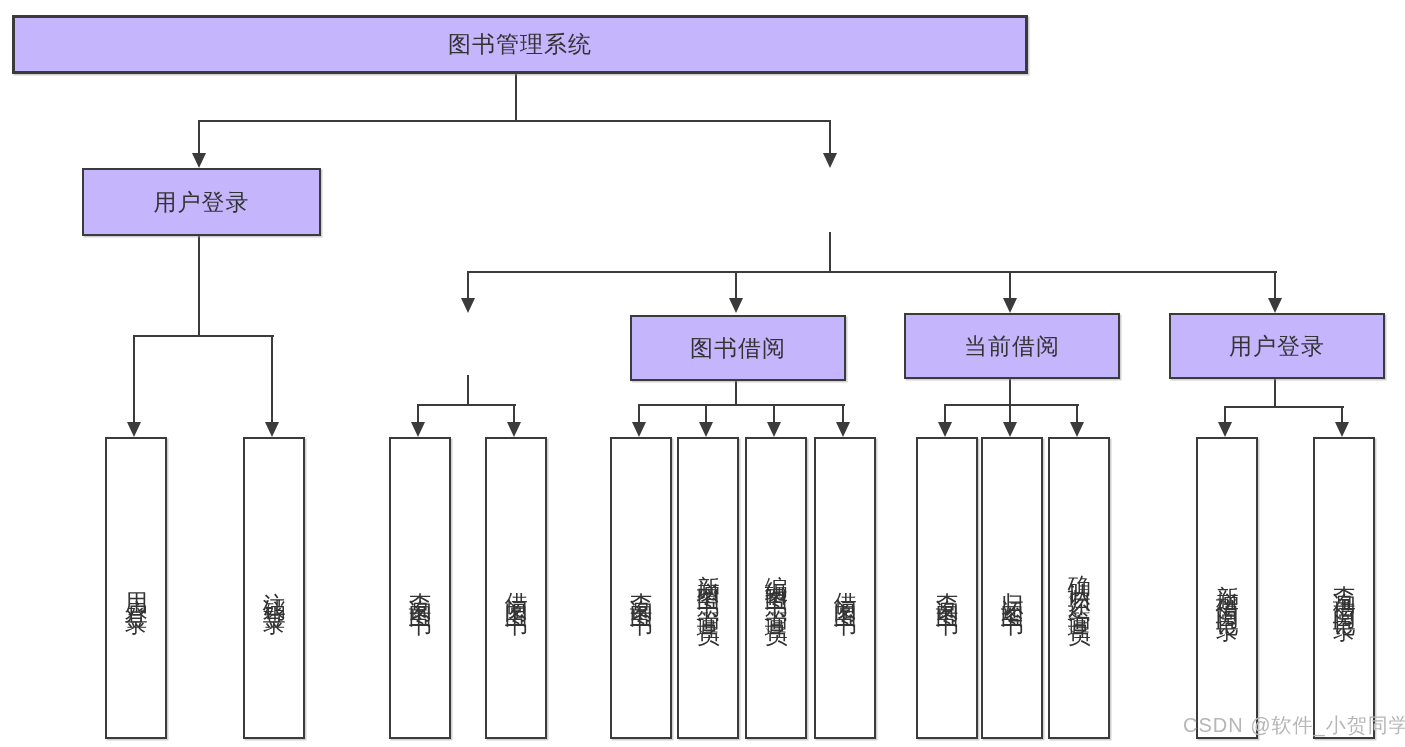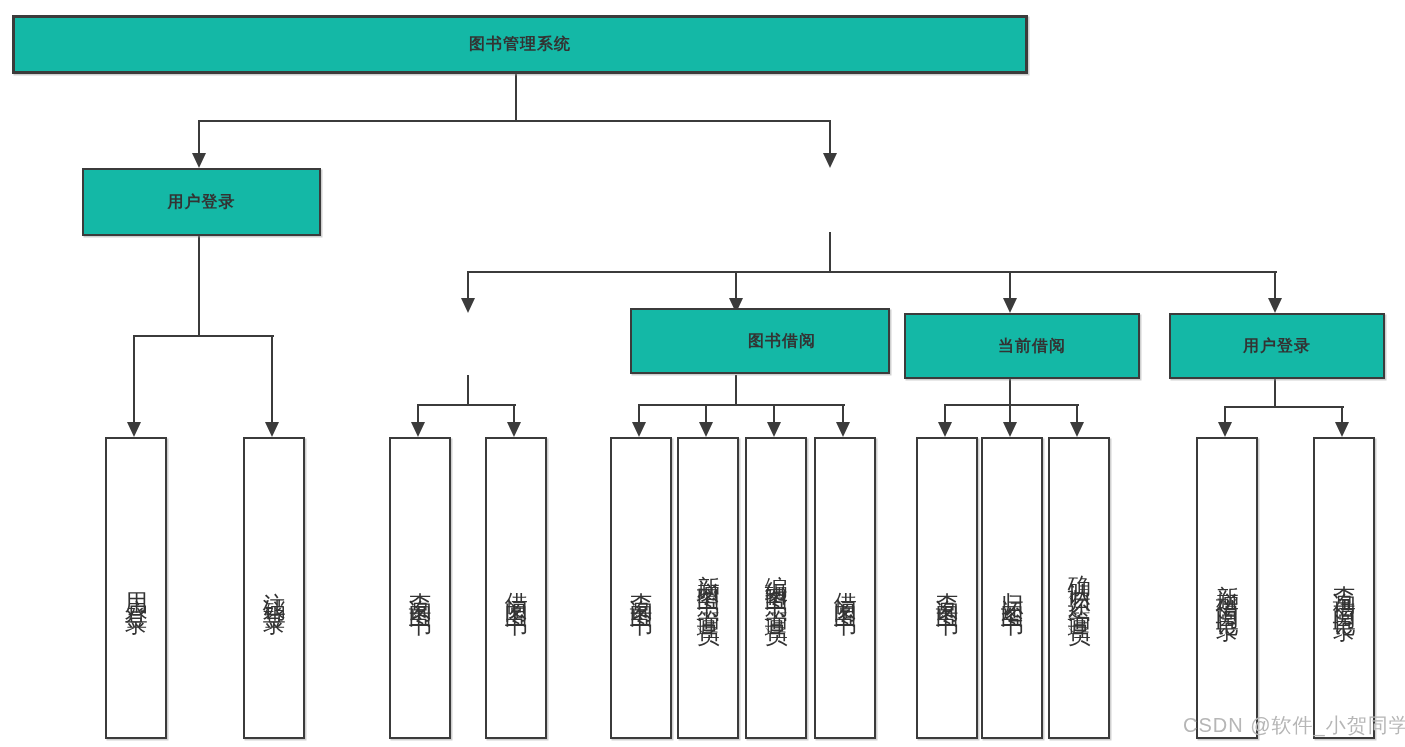--- a/index.html
+++ b/index.html
@@ -7,25 +7,24 @@
     --text:#333333;
     --wm:#b6b6b6;
     --bg:#ffffff;
   }
   html,body{margin:0;padding:0;background:#fff;}
   .stage{
     position:relative;width:1405px;height:747px;background:var(--bg);
     font-family:"Liberation Sans", sans-serif;color:var(--text);overflow:hidden;
   }
   .box{
-    position:absolute;border:2px solid var(--line);background:#14b8a6;
+    position:absolute;border:2px solid var(--line);background:#c4b5fd;
     display:flex;align-items:center;justify-content:center;
-    font-size:16px;letter-spacing:1px;z-index:2;
+    font-size:23px;letter-spacing:1px;z-index:2;
     box-shadow:1.5px 1.5px 0 rgba(150,150,150,.45);
-    font-weight:bold;
   }
   .root{border-width:3px;}
   .leaf{
     position:absolute;border:2px solid var(--line);background:#fff;
     writing-mode:vertical-rl;text-orientation:mixed;
     display:flex;align-items:center;justify-content:center;
     font-size:23px;letter-spacing:7px;line-height:1.1;z-index:2;
     box-shadow:1.5px 1.5px 0 rgba(150,150,150,.45);
   }
   .line{position:absolute;background:var(--line);z-index:1;}
@@ -41,22 +40,22 @@
 </style>
 </head>
 <body>
 
 <div class="stage">
 
   <div class="box root" style="left:12px;top:15px;width:1010px;height:53px;">图书管理系统</div>
 
   <div class="box" style="left:82px;top:168px;width:235px;height:64px;">用户登录</div>
 
-  <div class="box" style="left:630px;top:308px;width:212px;height:62px;padding-left:44px;">图书借阅</div>
-  <div class="box" style="left:904px;top:313px;width:212px;height:62px;padding-left:20px;">当前借阅</div>
+  <div class="box" style="left:630px;top:315px;width:212px;height:62px;">图书借阅</div>
+  <div class="box" style="left:904px;top:313px;width:212px;height:62px;">当前借阅</div>
   <div class="box" style="left:1169px;top:313px;width:212px;height:62px;">用户登录</div>
 
   <div class="leaf" style="left:105px;top:437px;width:58px;height:298px;">用户登录</div>
   <div class="leaf" style="left:243px;top:437px;width:58px;height:298px;">注销登录</div>
 
   <div class="leaf" style="left:389px;top:437px;width:58px;height:298px;">查询图书</div>
   <div class="leaf" style="left:485px;top:437px;width:58px;height:298px;">借阅图书</div>
 
   <div class="leaf" style="left:610px;top:437px;width:58px;height:298px;">查询图书</div>
   <div class="leaf" style="left:677px;top:437px;width:58px;height:298px;">新增图书（管理员）</div>

